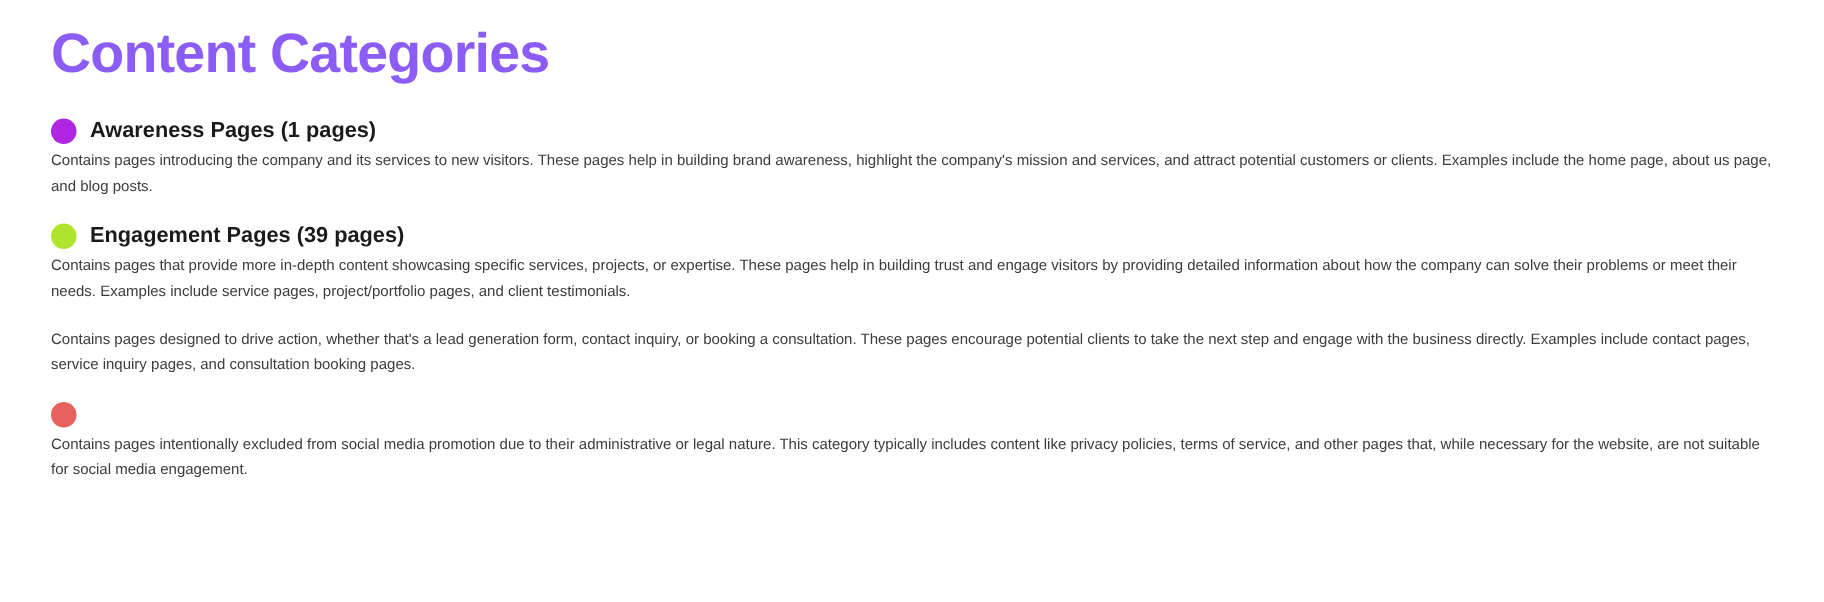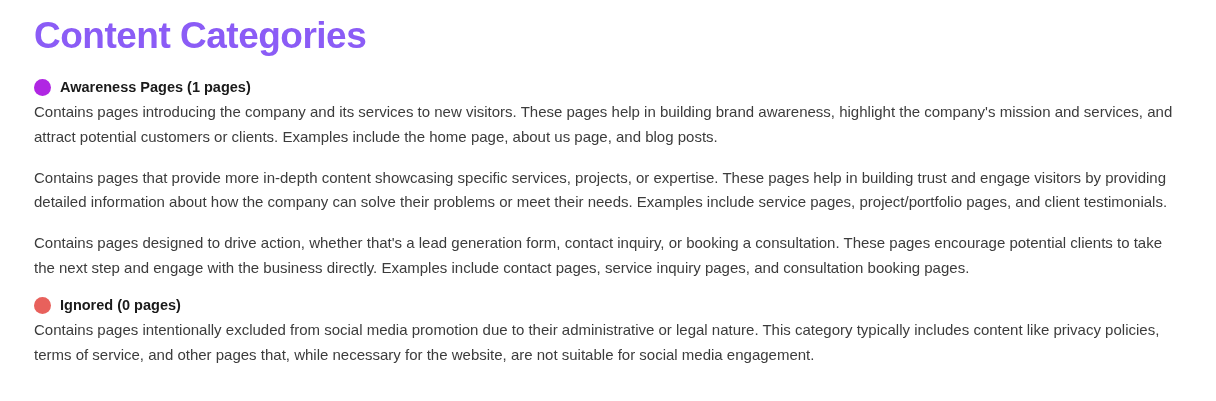--- a/index.html
+++ b/index.html
@@ -41,21 +41,21 @@
     flex: 0 0 auto;
     display: inline-block;
   }
   .cat-title {
     font-size: 14.5px;
     font-weight: bold;
     color: #1a1a1a;
     line-height: 1.2;
   }
   .cat-desc {
-    font-size: 15px;
+    font-size: 10px;
     line-height: 1.65;
     color: #3c3c3c;
     margin: 0;
     max-width: 1148px;
   }
 </style>
 </head>
 <body>
 
 <div class="page">
@@ -64,28 +64,31 @@
 
   <div class="category">
     <div class="cat-head">
       <span class="dot" style="background:#b026e3"></span>
       <span class="cat-title">Awareness Pages (1 pages)</span>
     </div>
     <p class="cat-desc">Contains pages introducing the company and its services to new visitors. These pages help in building brand awareness, highlight the company's mission and services, and attract potential customers or clients. Examples include the home page, about us page, and blog posts.</p>
   </div>
 
   <div class="category">
+    <div class="cat-head">
+      <span class="dot" style="background:#b0e52e"></span>
+      <span class="cat-title">Engagement Pages (39 pages)</span>
+    </div>
     <p class="cat-desc">Contains pages that provide more in-depth content showcasing specific services, projects, or expertise. These pages help in building trust and engage visitors by providing detailed information about how the company can solve their problems or meet their needs. Examples include service pages, project/portfolio pages, and client testimonials.</p>
   </div>
 
   <div class="category">
     <p class="cat-desc">Contains pages designed to drive action, whether that's a lead generation form, contact inquiry, or booking a consultation. These pages encourage potential clients to take the next step and engage with the business directly. Examples include contact pages, service inquiry pages, and consultation booking pages.</p>
   </div>
 
   <div class="category">
     <div class="cat-head">
       <span class="dot" style="background:#e8615c"></span>
-      <span class="cat-title">Ignored (0 pages)</span>
     </div>
     <p class="cat-desc">Contains pages intentionally excluded from social media promotion due to their administrative or legal nature. This category typically includes content like privacy policies, terms of service, and other pages that, while necessary for the website, are not suitable for social media engagement.</p>
   </div>
 
 </div>
 
 </body></html>

